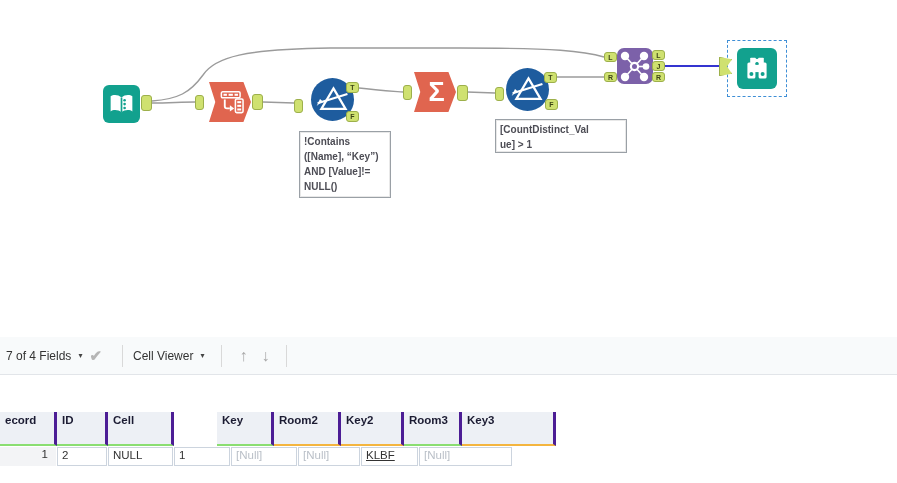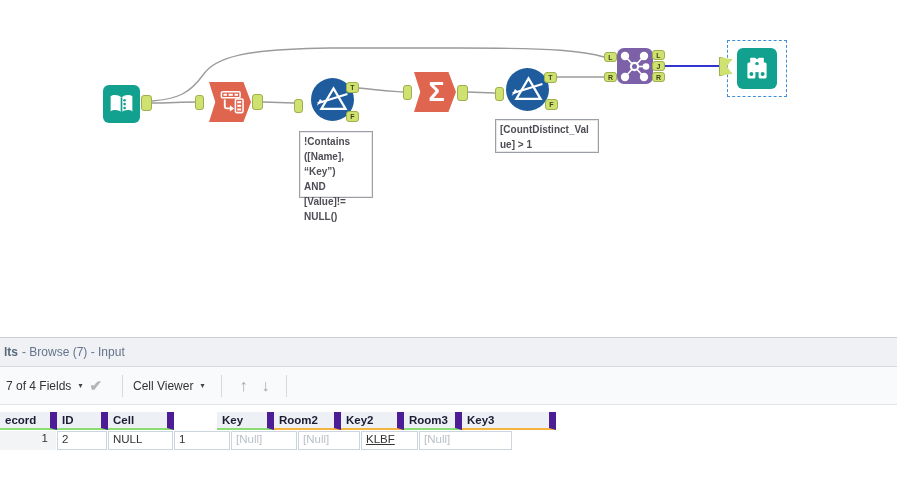--- a/index.html
+++ b/index.html
@@ -36,22 +36,22 @@
   .results-header b { font-weight:bold; margin-right:4px; color:#586878; }
   .results-toolbar { height:38px; background:#f8fafb; border-bottom:1px solid #e2e5e9;
                      display:flex; align-items:center; padding-left:6px; font-size:12px; color:#333; }
   .tb-caret { font-size:8px; color:#444; margin:0 7px 0 7px; }
   .tb-check { color:#b5b5b5; font-size:15px; font-weight:bold; margin-right:10px; }
   .tb-divider { width:1px; height:22px; background:#d9d9d9; margin:0 10px; }
   .tb-arrow { color:#a8a8a8; font-size:16px; margin:0 7px; cursor:pointer; }
 
   .grid { position:absolute; left:0; top:75px; display:flex; flex-direction:column; }
   .grid-row { display:flex; }
-  .hcell { height:18px; background:#edf0f5; color:#1b1b32; font-size:11.5px; font-weight:bold;
-           padding:2px 0 0 5px; border-right:7px solid #4c1d95; }
+  .hcell { height:34px; background:#edf0f5; color:#1b1b32; font-size:11.5px; font-weight:bold;
+           padding:2px 0 0 5px; border-right:3px solid #4c1d95; }
   .u-green { border-bottom:2px solid #8ade71; }
   .u-amber { border-bottom:2px solid #f4b53f; }
   .dcell { height:19px; font-size:11.5px; color:#333; background:#fff;
            border:1px solid #ccd4de; margin:1px 1px 0 0; padding:1px 0 0 4px; }
   .rec-cell { background:#f3f4f6; border:none; color:#333; text-align:right; padding-right:8px; margin:1px 1px 0 0; }
   .null { color:#b9bfc7; }
 </style>
 </head>
 <body>
 
@@ -107,21 +107,21 @@
           <path d="M22 9 L35 31 L9 31 Z" fill="none" stroke="#fff" stroke-width="2.4"></path>
           <path d="M5 25 L37 15" stroke="#fff" stroke-width="2.4"></path>
           <path d="M4 28 L10 22.5 L7.5 20.5 Z" fill="#fff"></path>
         </svg>
       </div>
     </div>
     <div class="anchor" style="left:294px; top:99px; width:9px; height:14px;"></div>
     <div class="anchor anchor-label" style="left:346px; top:82px; width:13px; height:11px;">T</div>
     <div class="anchor anchor-label" style="left:346px; top:111px; width:13px; height:11px;">F</div>
 
-    <div class="annotation" style="left:299px; top:131px; width:74px; height:67px;">!Contains
+    <div class="annotation" style="left:299px; top:131px; width:92px; height:67px;">!Contains
 ([Name], “Key”)
 AND [Value]!=
 NULL()</div>
 
     <div class="tool" style="left:414px; top:72px; width:42px; height:40px;">
       <div class="chevron" style="width:100%; height:100%;">
         <span class="sigma">Σ</span>
       </div>
     </div>
     <div class="anchor" style="left:403px; top:85px; width:9px; height:15px;"></div>
@@ -133,21 +133,21 @@
           <path d="M22 9 L35 31 L9 31 Z" fill="none" stroke="#fff" stroke-width="2.4"></path>
           <path d="M5 25 L37 15" stroke="#fff" stroke-width="2.4"></path>
           <path d="M4 28 L10 22.5 L7.5 20.5 Z" fill="#fff"></path>
         </svg>
       </div>
     </div>
     <div class="anchor" style="left:495px; top:87px; width:9px; height:14px;"></div>
     <div class="anchor anchor-label" style="left:544px; top:72px; width:13px; height:11px;">T</div>
     <div class="anchor anchor-label" style="left:545px; top:99px; width:13px; height:11px;">F</div>
 
-    <div class="annotation" style="left:495px; top:119px; width:104px; height:34px;">[CountDistinct_Val
+    <div class="annotation" style="left:495px; top:119px; width:132px; height:34px;">[CountDistinct_Val
 ue] &gt; 1</div>
 
     <div class="tool" style="left:617px; top:48px; width:36px; height:36px;">
       <div class="tool-box purple-box">
         <svg width="36" height="36" viewBox="0 0 36 36">
           <g stroke="#fff" stroke-width="1.6">
             <path d="M17.5 18.5 L8 8"></path>
               <path d="M17.5 18.5 L27 8"></path>
               <path d="M17.5 18.5 L29 18.5"></path>
             <path d="M17.5 18.5 L8 29"></path>
@@ -181,24 +181,20 @@
           <rect x="17.5" y="16" width="5" height="9" fill="#fff"></rect>
           <rect x="10.5" y="25" width="5" height="5" rx="2.5" fill="#12a18e"></rect>
           <rect x="24.5" y="25" width="5" height="5" rx="2.5" fill="#12a18e"></rect>
         </svg>
       </div>
     </div>
   </div>
 
   <div class="results">
 
-    <div class="results-header">
-      <b>lts</b>
-      <span>- Browse (7) - Input</span>
-    </div>
 
     <div class="results-toolbar">
       <span>7 of 4 Fields</span>
       <span class="tb-caret">▾</span>
       <span class="tb-check">✔</span>
       <span class="tb-divider"></span>
       <span>Cell Viewer</span>
       <span class="tb-caret">▾</span>
       <span class="tb-divider"></span>
       <span class="tb-arrow">↑</span>

